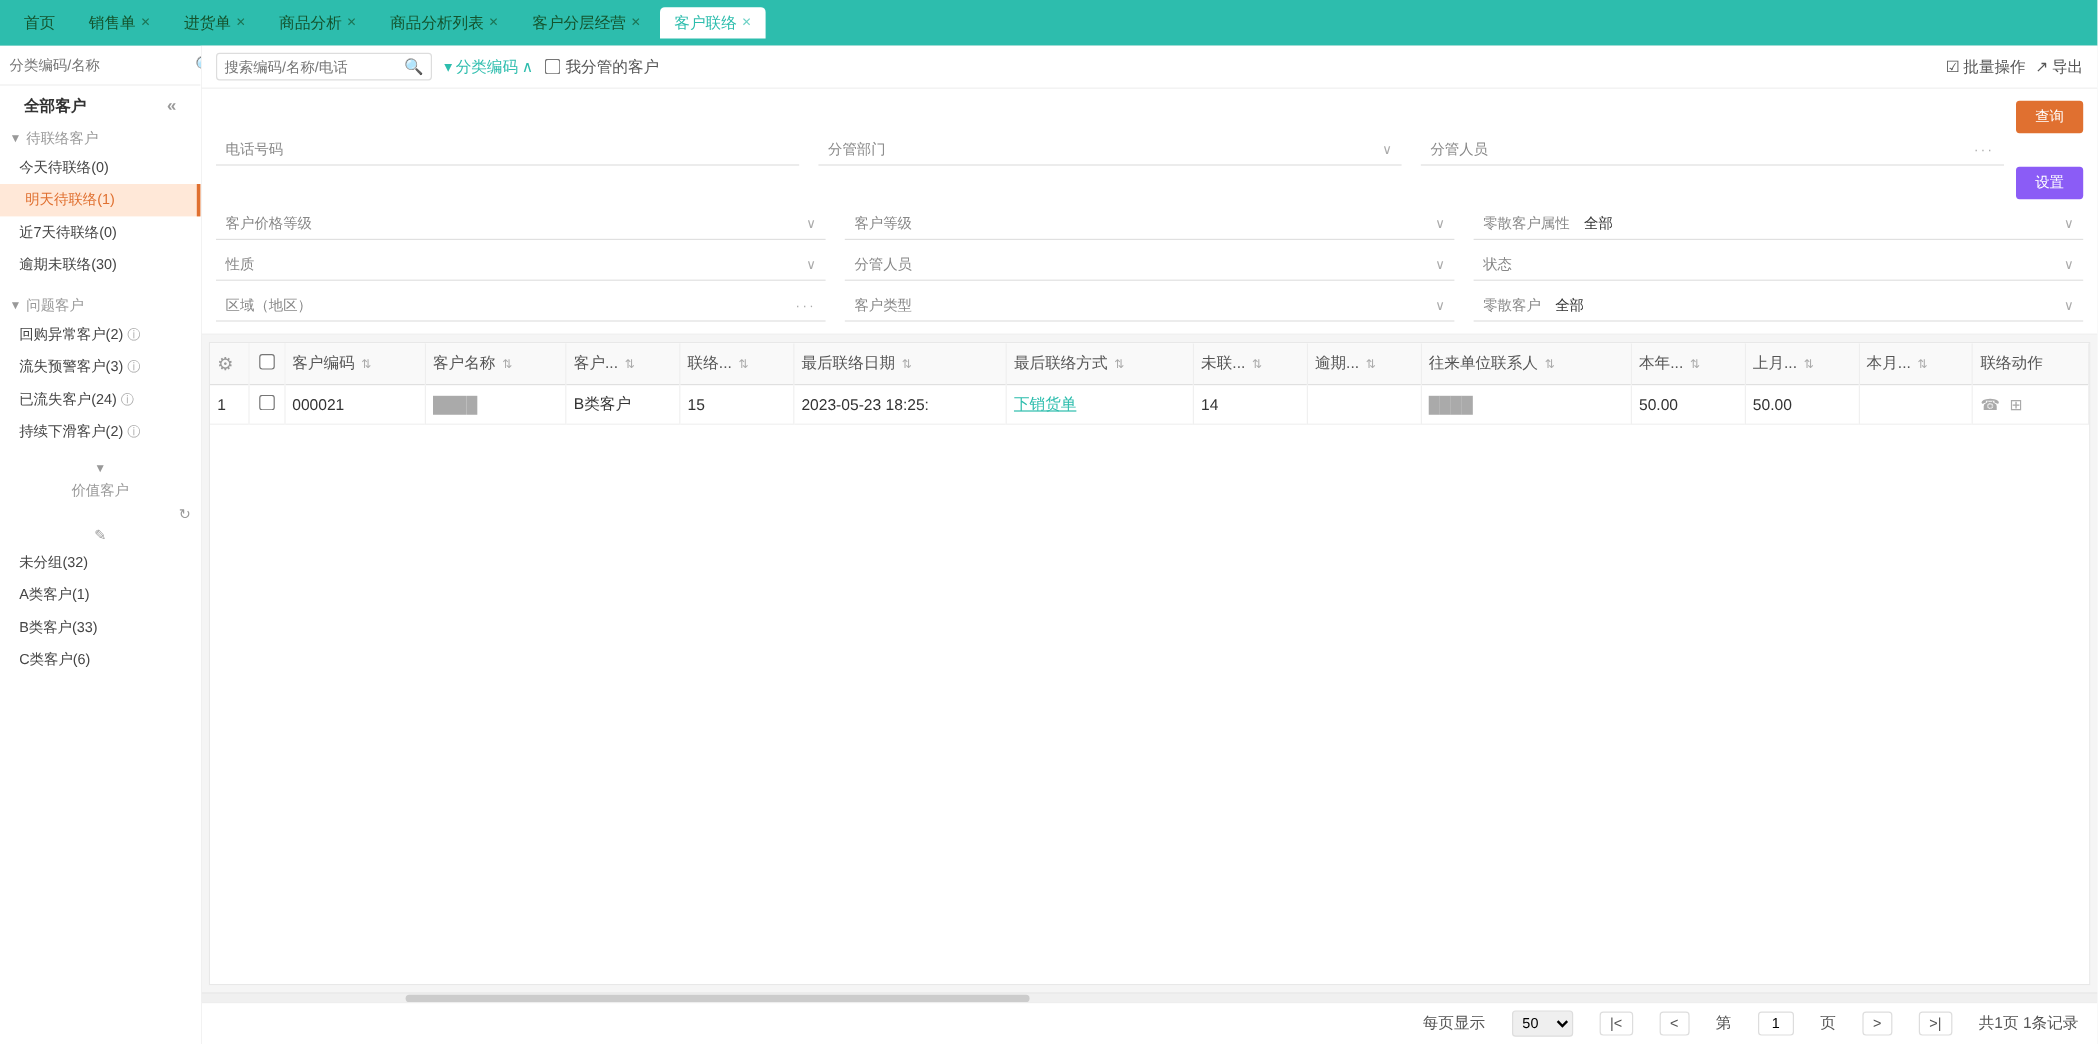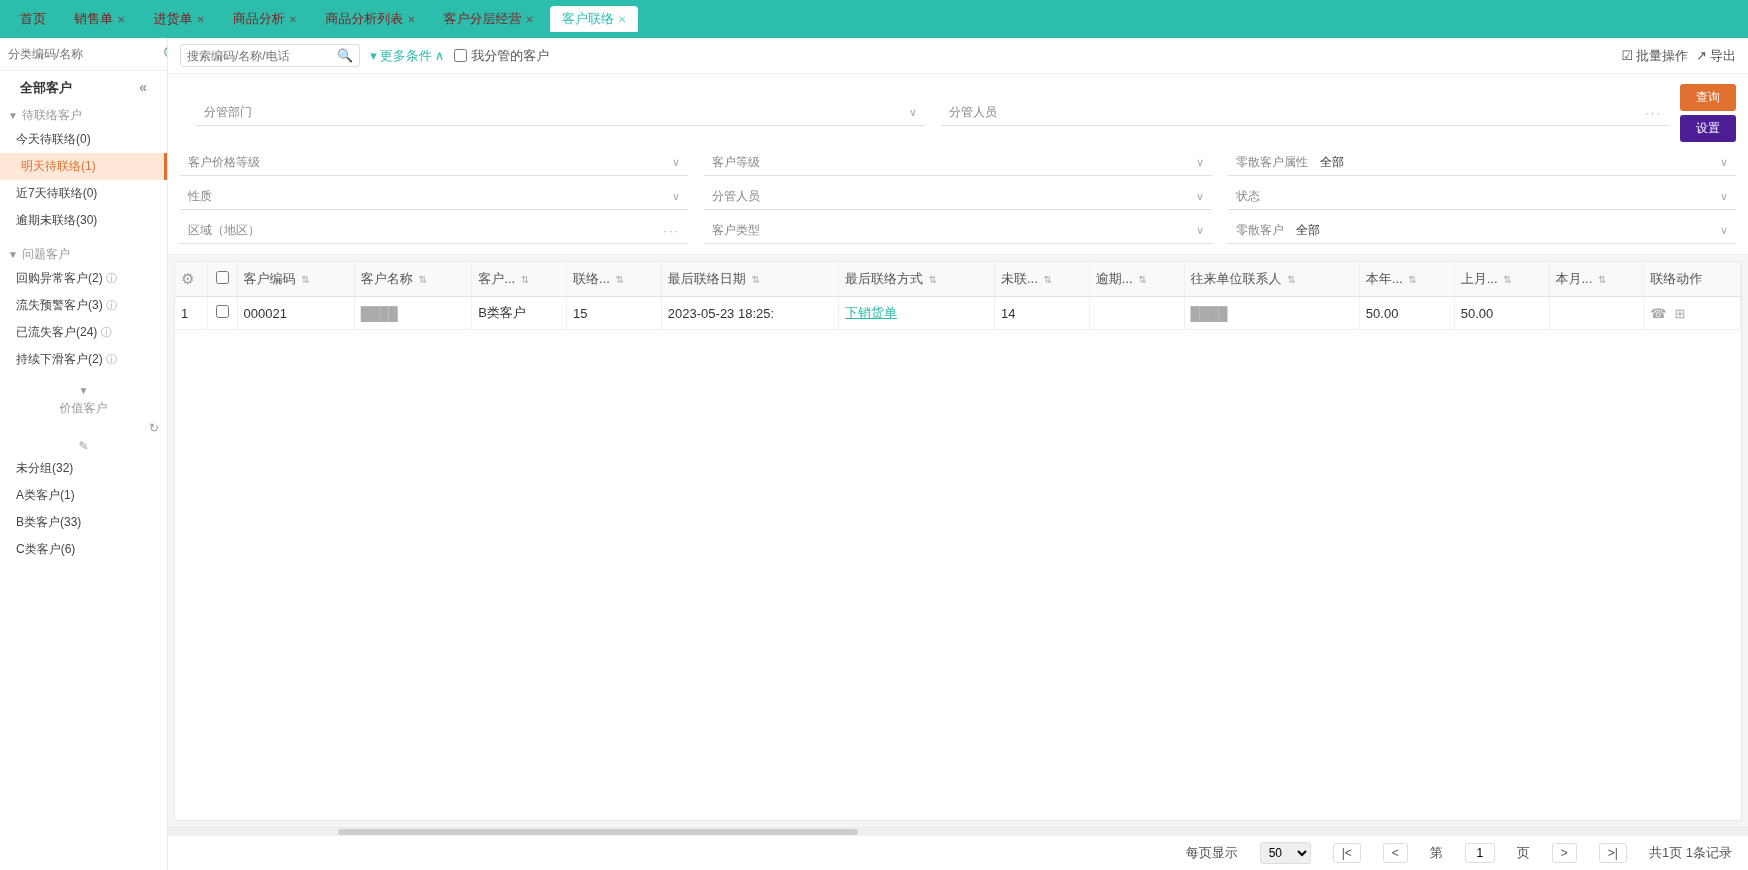--- a/index.html
+++ b/index.html
@@ -8,21 +8,21 @@
     
     .top-nav {
       display: flex;
       align-items: center;
       background: #2dbdad;
       height: 38px;
       padding: 0 8px;
       gap: 4px;
     }
     .nav-item {
-      color: #7f1d1d;
+      color: #14532d;
       padding: 4px 12px;
       cursor: pointer;
       border-radius: 4px 4px 0 0;
       white-space: nowrap;
       font-size: 13px;
       display: flex;
       align-items: center;
       gap: 4px;
     }
     .nav-item.active {
@@ -238,27 +238,28 @@
     .btn-query {
       background: #e07030;
       color: #fff;
       border: none;
       padding: 5px 16px;
       border-radius: 3px;
       cursor: pointer;
       font-size: 12px;
     }
     .btn-settings {
-      background: #4c1d95;
+      background: #8b5cf6;
       color: #fff;
       border: none;
       padding: 5px 4px;
       border-radius: 3px;
       cursor: pointer;
       font-size: 12px;
+      margin-top: 24px;
     }
 
     
     .table-area {
       flex: 1;
       overflow: auto;
       background: #fff;
       margin: 6px;
       border: 1px solid #e8e8e8;
     }
@@ -433,21 +434,21 @@
 
   <div class="content-area">
 
     <div class="filter-bar">
       <div class="search-box">
         <input type="text" placeholder="搜索编码/名称/电话" style="">
         <span class="search-icon">🔍</span>
       </div>
       <div class="more-filters">
         <span>▾</span>
-        <span>更多条件</span>
+        <span>分类编码</span>
         <span>∧</span>
       </div>
       <div class="my-customers">
         <input type="checkbox" style="">
         <span>我分管的客户</span>
       </div>
       <div class="top-right-actions">
         <div class="action-btn">
           <span>☑</span>
           <span>批量操作</span>
@@ -455,20 +456,23 @@
         <div class="action-btn">
           <span>↗</span>
           <span>导出</span>
         </div>
       </div>
     </div>
 
     <div class="adv-filter">
 
       <div class="adv-filter-row">
+        <div class="filter-field">
+          <label>电话号码</label>
+        </div>
         <div style="width:16px;"></div>
         <div class="filter-field">
           <label>分管部门</label>
           <span class="dropdown-arrow">∨</span>
         </div>
         <div style="width:16px;"></div>
         <div class="filter-field">
           <label>分管人员</label>
           <span class="ellipsis">···</span>
         </div>

